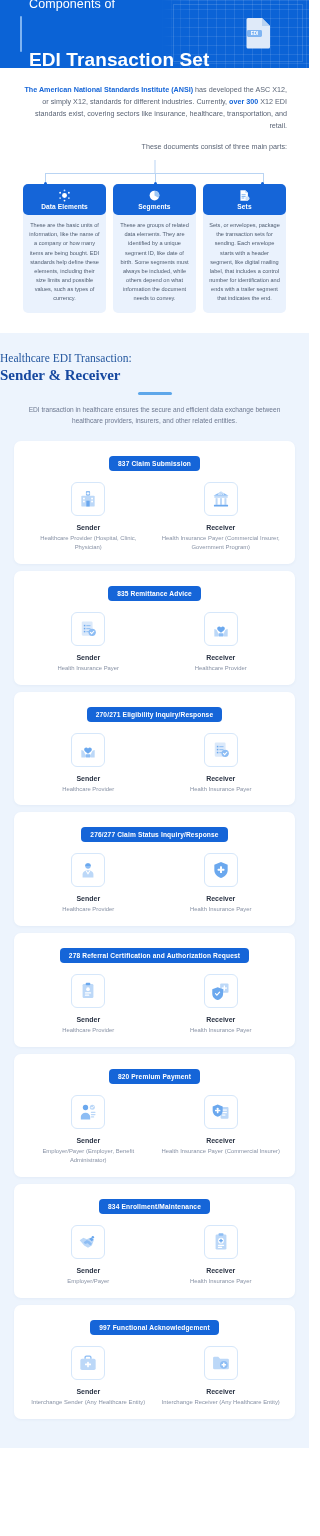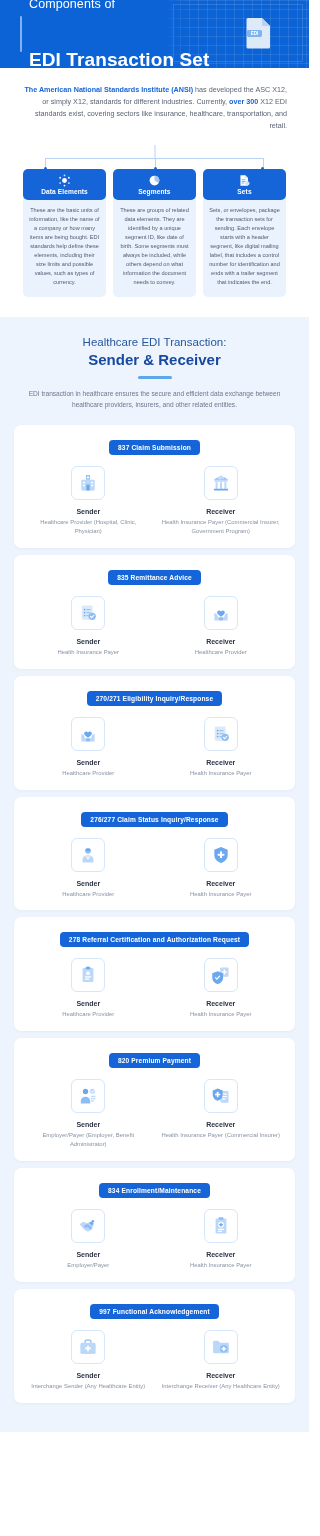--- a/index.html
+++ b/index.html
@@ -121,23 +121,23 @@
     font-size: 5.6px;
     line-height: 1.62;
   }
 
   
   .section2 {
     background: #edf4fd;
     padding: 18px 0 22px 0;
   }
   .s2-title {
-    text-align: center;
     color: #1b4fa8;
     line-height: 1.3;
+    font-family: Liberation Serif, serif;
   }
   .s2-title .t1 { font-size: 11.5px; font-weight: 400; display:block; color:#24579f;}
   .s2-title .t2 { font-size: 15px; font-weight: 700; display:block; color:#1749a0; }
   .s2-rule {
     width: 34px; height: 3px; background: #5ea7ea;
     border-radius: 2px; margin: 7px auto 10px auto;
   }
   .s2-sub {
     text-align: center;
     color: #6d7890;
@@ -207,20 +207,21 @@
       <rect x="2" y="13" width="15" height="7" rx="1.4" fill="#7fb4f2"></rect>
       <text x="9.5" y="18.4" font-family="Liberation Sans, sans-serif" font-size="4.6" font-weight="700" fill="#ffffff" text-anchor="middle">EDI</text>
     </svg>
   </div>
 </div>
 
 <div class="intro">
   <p>
     <span class="hl">The American National Standards Institute (ANSI)</span><span> has developed the ASC X12, or simply X12, standards for different industries. Currently, </span><span class="hl">over 300</span><span> X12 EDI standards exist, covering sectors like insurance, healthcare, transportation, and retail.</span>
   </p>
+  <p class="last">These documents consist of three main parts:</p>
 </div>
 
 <div class="connector-wrap">
   <div class="c-stem"></div>
   <div class="c-bar"></div>
   <div class="c-drop" style="left:45px"></div>
   <div class="c-drop" style="left:50%"></div>
   <div class="c-drop" style="right:45px"></div>
   <div class="c-dot" style="left:45px"></div>
   <div class="c-dot" style="left:50%"></div>

